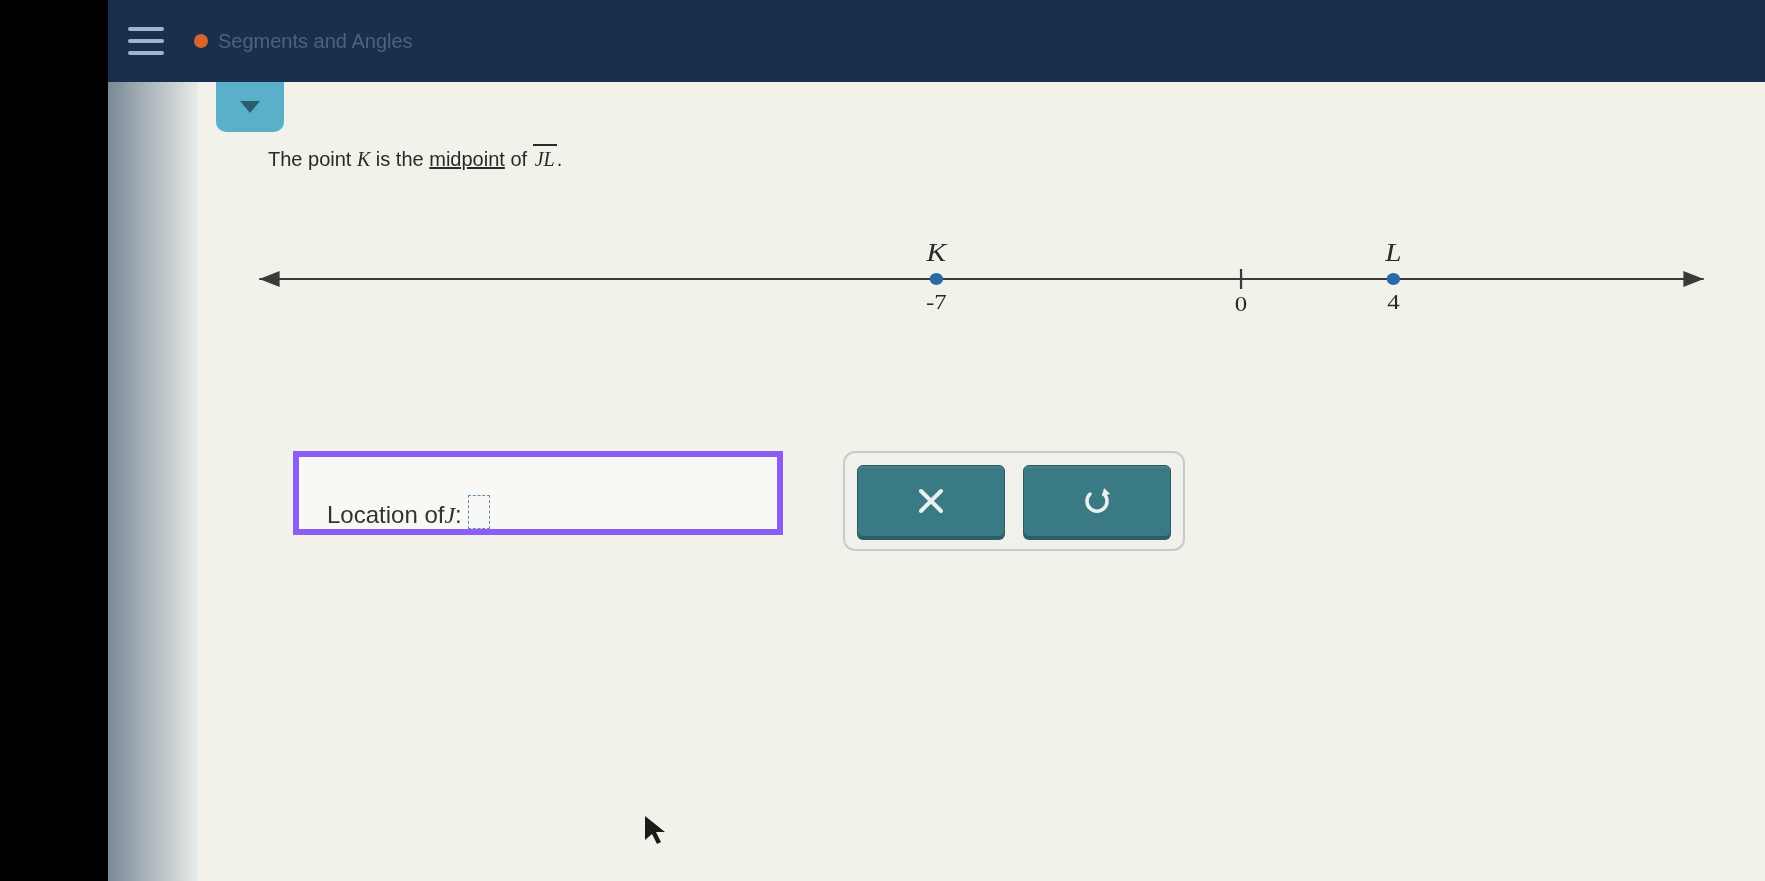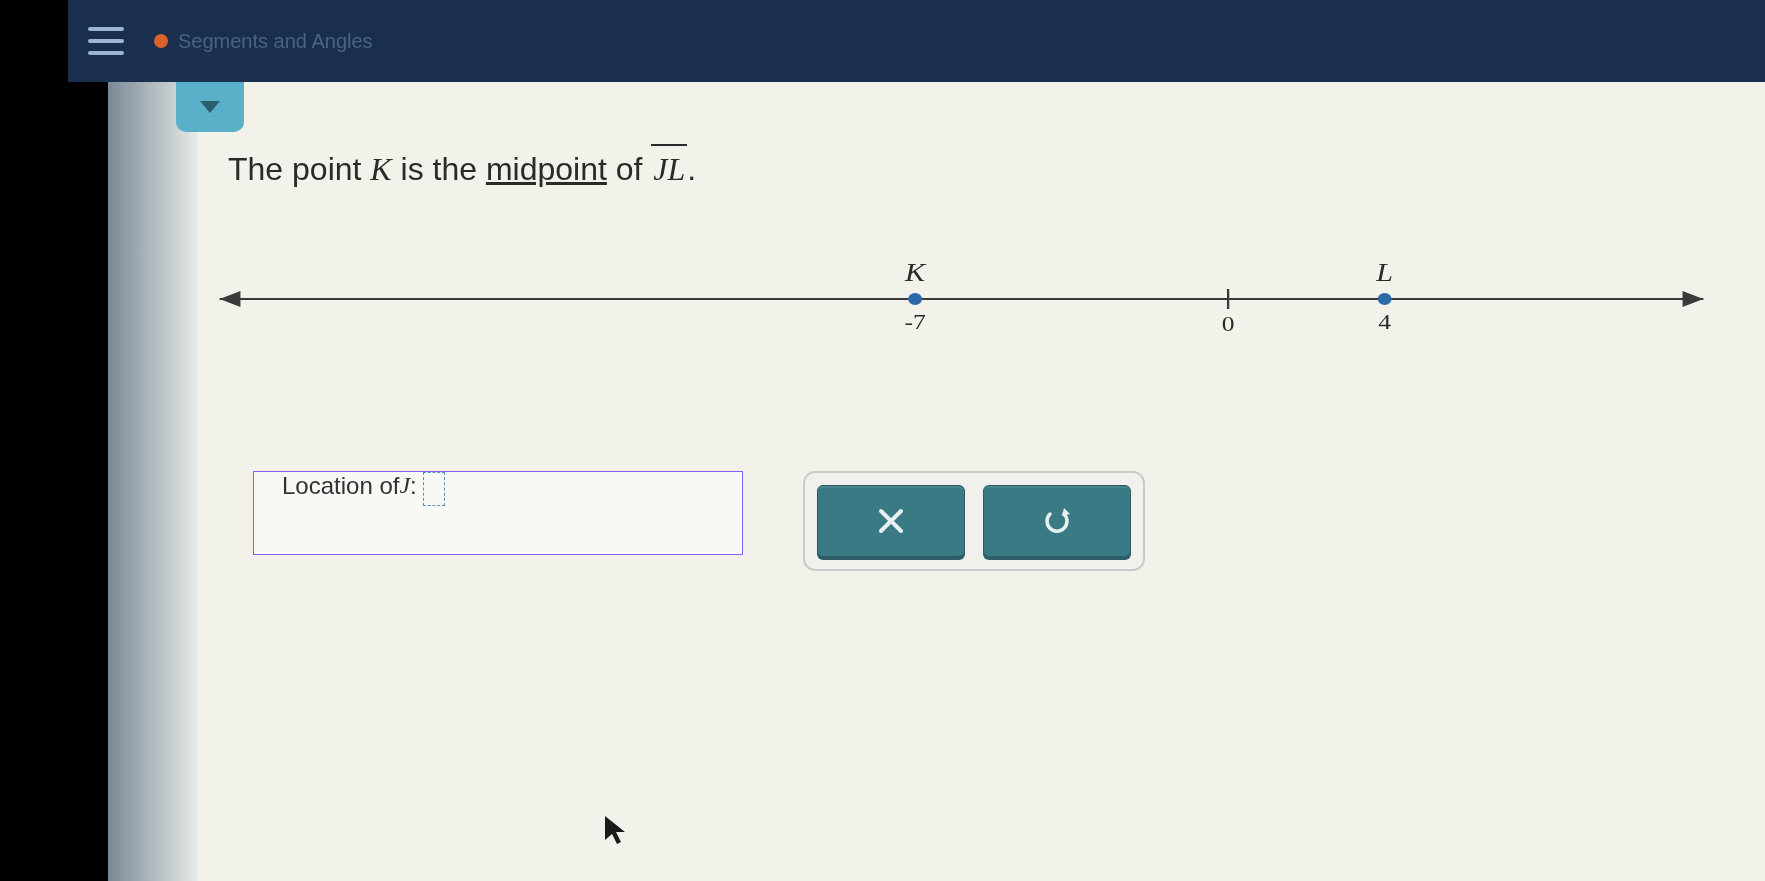--- a/index.html
+++ b/index.html
@@ -22,21 +22,21 @@
       top: 0;
       width: 90px;
       height: 881px;
       background: linear-gradient(to right, #7a8896, #e8ece8);
       z-index: 1;
     }
     .app-wrap {
       position: relative;
       height: 100%;
       background: #0f172a;
-      margin-left: 50px;
+      margin-left: 90px;
     }
     .top-header {
       position: absolute;
       top: 0;
       left: -90px;
       right: 0;
       height: 82px;
       background: #1a2f4d;
       display: flex;
       align-items: center;
@@ -107,21 +107,21 @@
       position: absolute;
       top: 82px;
       left: 0;
       right: 0;
       bottom: 0;
       background: #f2f1ea;
       padding: 60px 50px 30px 50px;
     }
     .problem-text {
       margin-left: 20px;
-      font-size: 32px;
+      font-size: 20px;
       color: #2a2a2a;
       line-height: 1.7;
     }
     .problem-line1 .mid-term {
       text-decoration: underline;
       color: #2a2a2a;
     }
     .segment-overline {
       font-family: 'Times New Roman', serif;
       font-style: italic;
@@ -152,26 +152,26 @@
       height: 110px;
     }
     .answer-row {
       display: flex;
       align-items: stretch;
       gap: 60px;
       margin-top: 110px;
       margin-left: 45px;
     }
     .answer-box {
-      border: 1px solid #8b5cf6;
+      border: 6px solid #8b5cf6;
       background: #f8f8f4;
       height: 84px;
       width: 490px;
       display: flex;
-      align-items: flex-start;
+      align-items: flex-end;
       padding-left: 28px;
       font-size: 24px;
       color: #333;
     }
     .answer-input {
       margin-left: 6px;
       width: 22px;
       height: 34px;
       border: 1px dashed #5a8fb8;
       background: transparent;

